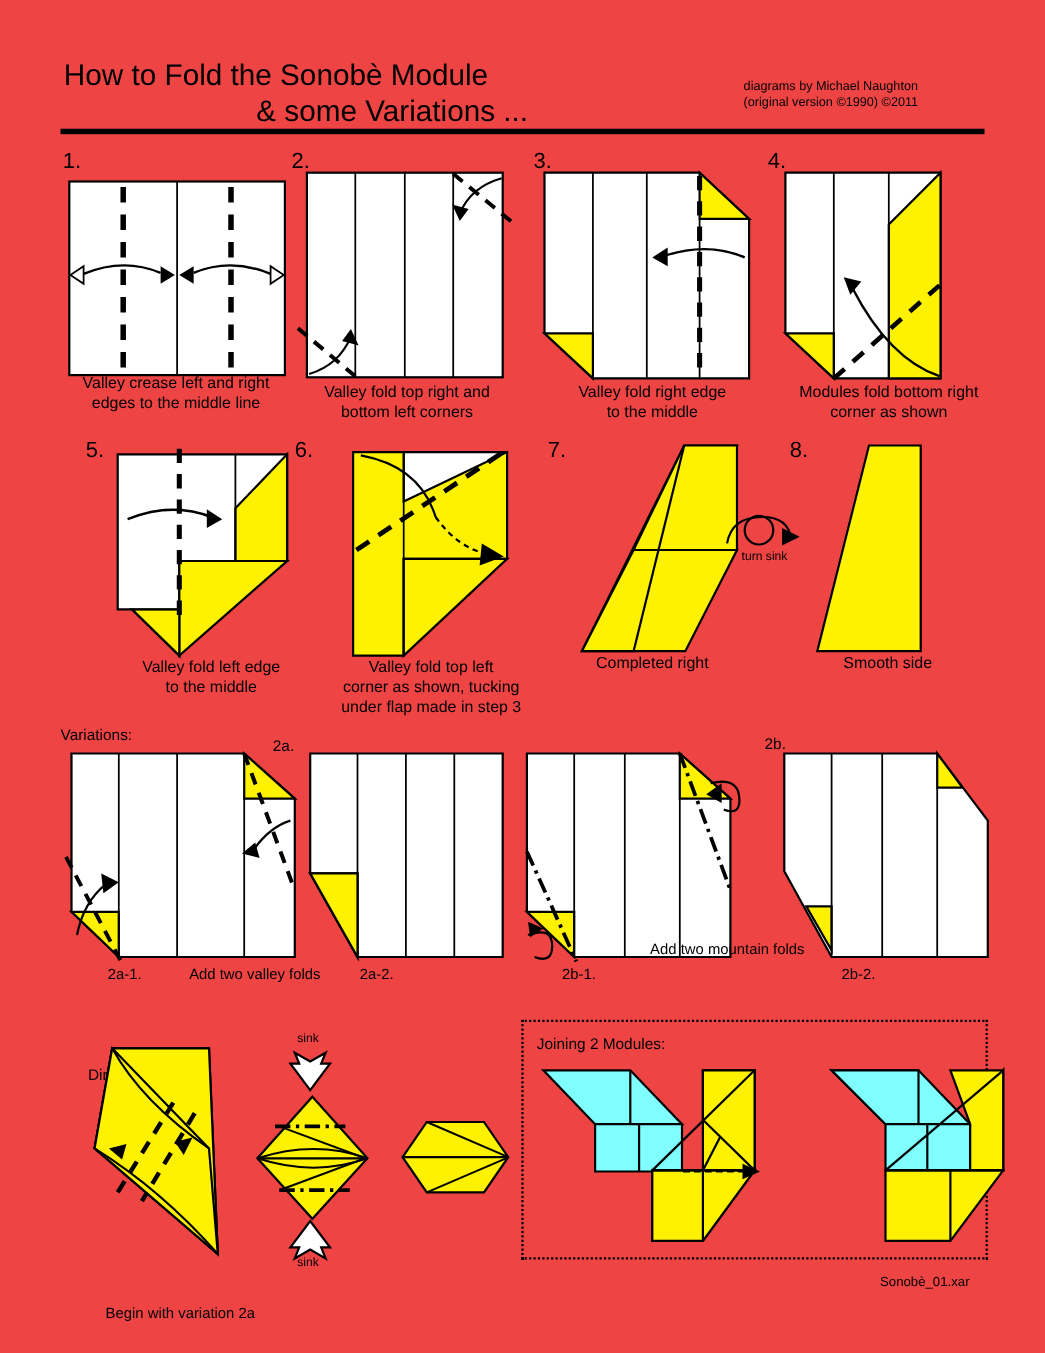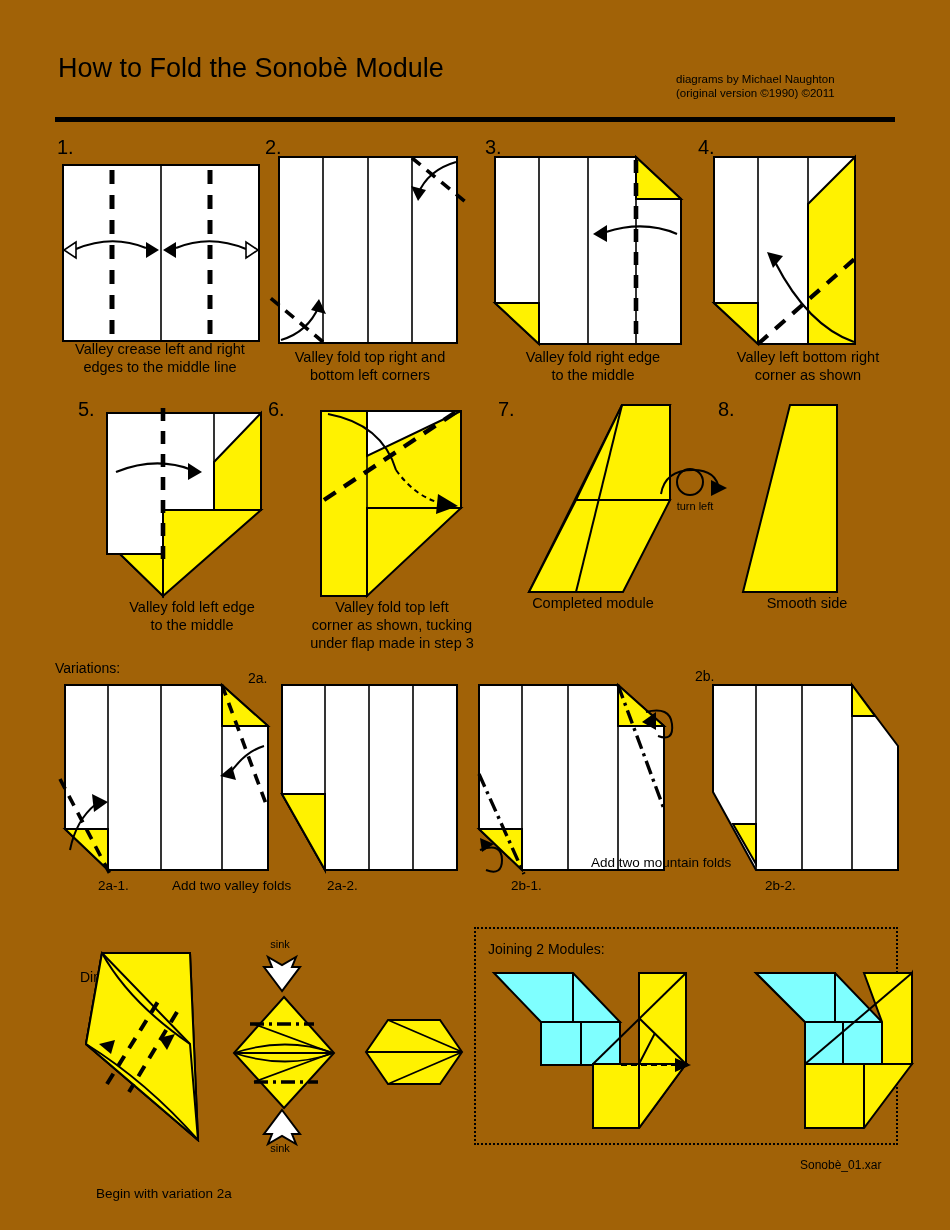--- a/index.html
+++ b/index.html
@@ -9,21 +9,21 @@
   }
   body {
     font-family: "Liberation Sans", sans-serif;
     color: #000000;
   }
   #page {
     position: relative;
     width: 950px;
     height: 1230px;
     overflow: hidden;
-    background: #a16207;
+    background: #ef4444;
   }
   .abs { position: absolute; }
 
   
   #title-block {
     left: 58px;
     top: 52px;
     width: 600px;
   }
   .title-line1 {
@@ -92,20 +92,21 @@
 
   svg { display: block; overflow: visible; }
 </style>
 </head>
 <body>
 
 <div id="page">
 
   <div class="abs" id="title-block">
     <div class="title-line1">How to Fold the Sonobè Module</div>
+    <div class="title-line2">&amp; some Variations ...</div>
   </div>
   <div class="abs" id="credit-block">
     <div>diagrams by Michael Naughton</div>
     <div>(original version ©1990)  ©2011</div>
   </div>
   <div class="abs" id="header-rule"></div>
 
   <div class="abs step-num" style="left:57px;top:136px;">1.</div>
   <div class="abs" style="left:62px;top:164px;">
     <svg width="200" height="178" viewBox="0 0 200 178">
@@ -184,21 +185,21 @@
       <line x1="45" y1="1" x2="45" y2="188" stroke="#000" stroke-width="1.6"></line>
       <line x1="95" y1="1" x2="95" y2="188" stroke="#000" stroke-width="1.6"></line>
 
       <line x1="45" y1="188" x2="145" y2="100" stroke="#000" stroke-width="4.2" stroke-dasharray="13,10"></line>
 
       <path d="M141,186 Q95,170 62,106" fill="none" stroke="#000" stroke-width="2.2"></path>
       <polygon points="54,96 70,100 60,112" fill="#000"></polygon>
     </svg>
   </div>
   <div class="abs caption" style="left:700px;top:348px;width:216px;">
-    <div>Valley left bottom right</div>
+    <div>Modules fold bottom right</div>
     <div>corner as shown</div>
   </div>
 
   <div class="abs step-num" style="left:78px;top:398px;">5.</div>
   <div class="abs" style="left:106px;top:412px;">
     <svg width="170" height="186" viewBox="0 0 170 186">
 
       <polygon points="1,1 155,1 155,98 57,98 57,184 14,142 1,142" fill="#FFFFFF" stroke="#000" stroke-width="2"></polygon>
 
       <polygon points="155,1 155,98 108,98 108,50" fill="#FFF200" stroke="#000" stroke-width="2"></polygon>
@@ -248,31 +249,31 @@
   <div class="abs" style="left:528px;top:404px;">
     <svg width="150" height="190" viewBox="0 0 150 190">
       <polygon points="94,1 142,1 48,188 1,188" fill="#FFF200" stroke="#000" stroke-width="2"></polygon>
       <polygon points="94,1 142,1 142,96 48,96" fill="#FFF200" stroke="#000" stroke-width="2"></polygon>
       <polygon points="48,96 142,96 95,188 1,188" fill="#FFF200" stroke="#000" stroke-width="2"></polygon>
       <line x1="48" y1="96" x2="142" y2="96" stroke="#000" stroke-width="2"></line>
       <line x1="94" y1="1" x2="48" y2="188" stroke="#000" stroke-width="2"></line>
     </svg>
   </div>
   <div class="abs caption" style="left:498px;top:594px;width:190px;">
-    <div>Completed module</div>
+    <div>Completed right</div>
   </div>
 
   <div class="abs" style="left:655px;top:464px;">
     <svg width="80" height="40" viewBox="0 0 80 40">
       <path d="M6,30 Q10,6 38,6 Q62,6 64,26" fill="none" stroke="#000" stroke-width="2"></path>
       <circle cx="35" cy="18" r="13" fill="none" stroke="#000" stroke-width="2"></circle>
       <polygon points="56,16 72,24 56,32" fill="#000"></polygon>
     </svg>
   </div>
-  <div class="abs tiny-label" style="left:650px;top:500px;width:90px;">turn left</div>
+  <div class="abs tiny-label" style="left:650px;top:500px;width:90px;">turn sink</div>
 
   <div class="abs step-num" style="left:718px;top:398px;">8.</div>
   <div class="abs" style="left:742px;top:404px;">
     <svg width="150" height="190" viewBox="0 0 150 190">
       <polygon points="48,1 95,1 95,188 1,188" fill="#FFF200" stroke="#000" stroke-width="2"></polygon>
     </svg>
   </div>
   <div class="abs caption" style="left:712px;top:594px;width:190px;">
     <div>Smooth side</div>
   </div>

